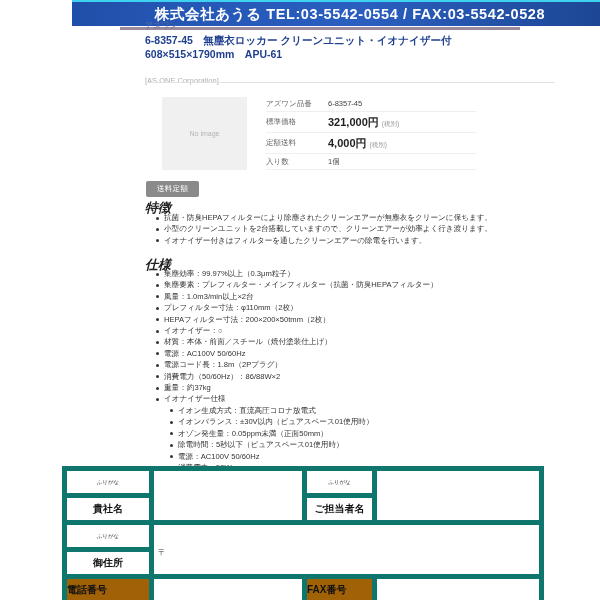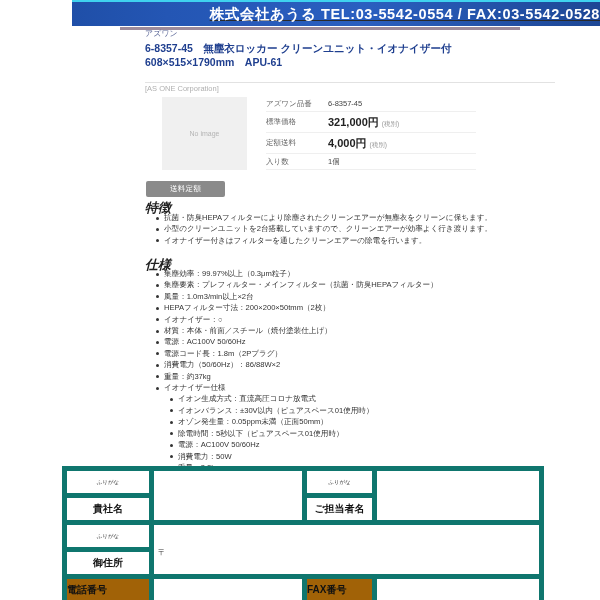--- a/index.html
+++ b/index.html
@@ -25,23 +25,22 @@
     position: absolute;
     left: 72px;
     top: 0;
     width: 528px;
     height: 26px;
     background: linear-gradient(to right, #1f4fa8 0%, #2456b4 18%, #2a5fc0 55%, #1d4795 100%);
     border-top: 2px solid #3fd2ef;
     box-sizing: border-box;
     display: flex;
     align-items: center;
-    justify-content: flex-end;
+    justify-content: center;
     padding-left: 28px;
-    text-decoration: underline;
   }
   .header-bar .htext {
     color: #ffffff;
     font-size: 14.5px;
     font-weight: bold;
     letter-spacing: 0.6px;
     white-space: nowrap;
   }
   .header-rule {
     position: absolute;
@@ -49,21 +48,21 @@
     top: 27px;
     width: 400px;
     height: 3px;
     background: #9b8a9b;
   }
 
   
   .title-block {
     position: absolute;
     left: 145px;
-    top: 28px;
+    top: 20px;
     width: 420px;
   }
   .brand {
     font-size: 8px;
     color: #5f6a9a;
     line-height: 12px;
     margin-bottom: 1px;
   }
   .prod-line1, .prod-line2 {
     font-size: 10.5px;
@@ -101,21 +100,21 @@
     font-size: 7px;
     color: #b4b4b4;
   }
   .badge {
     position: absolute;
     left: 146px;
     top: 181px;
     background: #8a8a8a;
     color: #ffffff;
     font-size: 7.5px;
-    padding: 3px 24px;
+    padding: 3px 11px;
     border-radius: 2px;
     letter-spacing: 0.3px;
   }
 
   
   .spec-table {
     position: absolute;
     left: 266px;
     top: 96px;
     width: 210px;
@@ -304,20 +303,21 @@
       <li>抗菌・防臭HEPAフィルターにより除塵されたクリーンエアーが無塵衣をクリーンに保ちます。</li>
       <li>小型のクリーンユニットを2台搭載していますので、クリーンエアーが効率よく行き渡ります。</li>
       <li>イオナイザー付きはフィルターを通したクリーンエアーの除電を行います。</li>
     </ul>
 
   <div class="sec-title" id="shiyou">仕様</div>
   <ul class="blist" id="spec-list">
       <li>集塵効率：99.97%以上（0.3μm粒子）</li>
       <li>集塵要素：プレフィルター・メインフィルター（抗菌・防臭HEPAフィルター）</li>
       <li>風量：1.0m3/min以上×2台</li>
+      <li>プレフィルター寸法：φ110mm（2枚）</li>
       <li>HEPAフィルター寸法：200×200×50tmm（2枚）</li>
       <li>イオナイザー：○</li>
       <li>材質：本体・前面／スチール（焼付塗装仕上げ）</li>
       <li>電源：AC100V 50/60Hz</li>
       <li>電源コード長：1.8m（2Pプラグ）</li>
       <li>消費電力（50/60Hz）：86/88W×2</li>
       <li>重量：約37kg</li>
       <li>イオナイザー仕様<ul class="sublist">
           <li>イオン生成方式：直流高圧コロナ放電式</li>
           <li>イオンバランス：±30V以内（ピュアスペース01使用時）</li>

